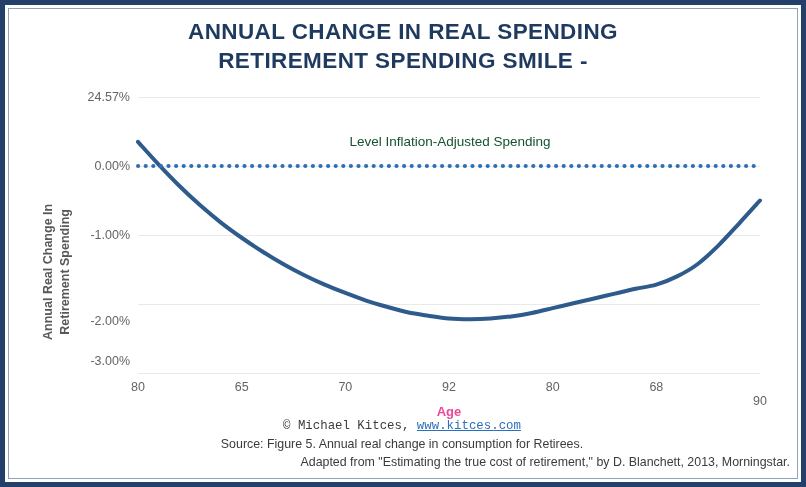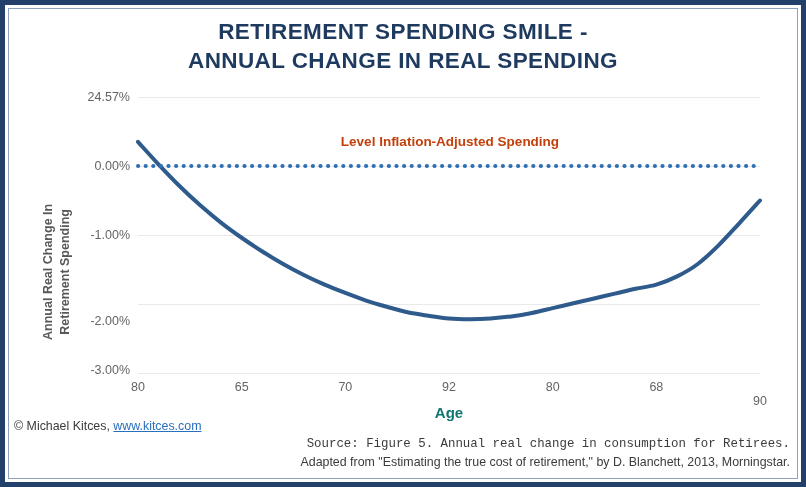--- a/index.html
+++ b/index.html
@@ -102,22 +102,22 @@
     top: 380px;
     width: 622px;
     height: 18px;
   }
   .x-axis-title {
     position: absolute;
     left: 138px;
     top: 404px;
     width: 622px;
     text-align: center;
-    color: #0f766e;
-    font-size: 15px;
+    color: #ec4899;
+    font-size: 13px;
     font-weight: bold;
   }
   .y-axis-title {
     position: absolute;
     left: -80px;
     top: 160px;
     width: 230px;
     text-align: center;
     color: #585858;
     font-size: 12.5px;
@@ -133,23 +133,23 @@
     height: 280px;
   }
 
   
   .level-annotation {
     position: absolute;
     left: 200px;
     top: 134px;
     width: 500px;
     text-align: center;
-    color: #c2410c;
+    color: #14532d;
     font-size: 13.5px;
-    font-weight: bold;
+    font-weight: normal;
   }
 
   
   .curve-svg {
     position: absolute;
     left: 0; top: 0;
     width: 806px; height: 487px;
     pointer-events: none;
   }
 
@@ -157,40 +157,40 @@
   .footer {
     position: absolute;
     left: 14px;
     right: 16px;
     top: 418px;
     text-align: right;
     color: #3b3b3b;
     font-size: 12.4px;
     line-height: 1.45;
   }
-  .footer-credit { text-align: left; }
-  .footer-source { text-align: right; font-family: Liberation Mono, monospace; }
+  .footer-credit { text-align: center; font-family: Liberation Mono, monospace; }
+  .footer-source { text-align: center; }
   .footer-adapted { text-align: right; }
   .kitces-link {
     color: #2a6fbb;
     text-decoration: underline;
   }
 </style>
 </head>
 <body>
 
 <div id="figure">
 
   <div class="frame-outer"></div>
   <div class="frame-inner"></div>
   <div class="frame-hair"></div>
 
   <div class="chart-title">
+    <div>ANNUAL CHANGE IN REAL SPENDING</div>
     <div>RETIREMENT SPENDING SMILE -</div>
-    <div>ANNUAL CHANGE IN REAL SPENDING</div>
   </div>
 
   <div class="y-axis-title-box">
     <div class="y-axis-title">
       <div>Annual Real Change In</div>
       <div>Retirement Spending</div>
     </div>
   </div>
 
   <div class="plot-area" id="plot-area">
@@ -198,21 +198,21 @@
       <div class="gridline" style="top: 69px; background: rgb(233, 233, 233);"></div>
       <div class="gridline" style="top: 138px; background: rgb(233, 233, 233);"></div>
       <div class="gridline" style="top: 207px; background: rgb(233, 233, 233);"></div>
       <div class="gridline" style="top: 276px; background: rgb(233, 233, 233);"></div>
     </div>
   <div class="ytick-wrap" id="ytick-wrap">
       <div class="ytick-label" style="top: 0px;">24.57%</div>
       <div class="ytick-label" style="top: 69px;">0.00%</div>
       <div class="ytick-label" style="top: 138px;">-1.00%</div>
       <div class="ytick-label" style="top: 224px;">-2.00%</div>
-      <div class="ytick-label" style="top: 273px;">-3.00%</div>
+      <div class="ytick-label" style="top: 264px;">-3.00%</div>
     </div>
   <div class="xtick-wrap" id="xtick-wrap">
       <div class="xtick-label" style="left: 0px;">80</div>
       <div class="xtick-label" style="left: 103.667px;">65</div>
       <div class="xtick-label" style="left: 207.333px;">70</div>
       <div class="xtick-label" style="left: 311px;">92</div>
       <div class="xtick-label" style="left: 414.667px;">80</div>
       <div class="xtick-label" style="left: 518.333px;">68</div>
       <div class="xtick-label" style="left: 622px; margin-top: 14px;">90</div>
     </div>

